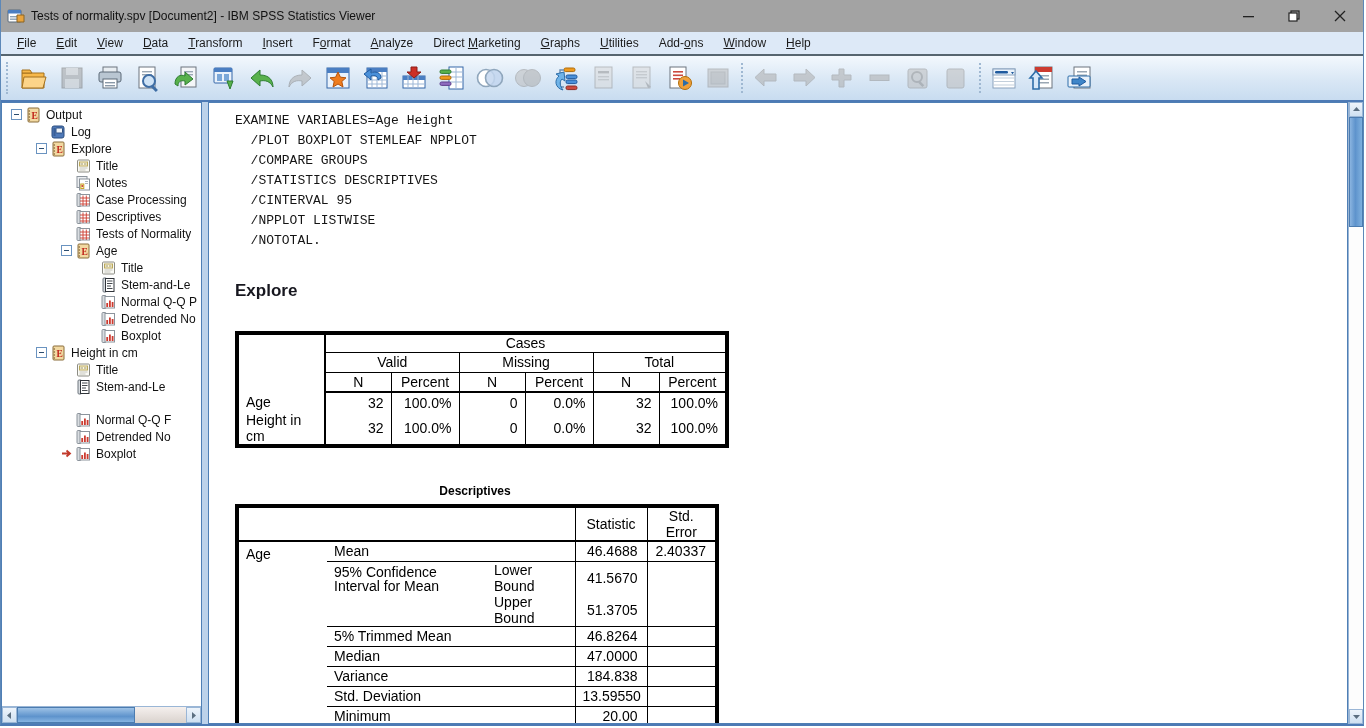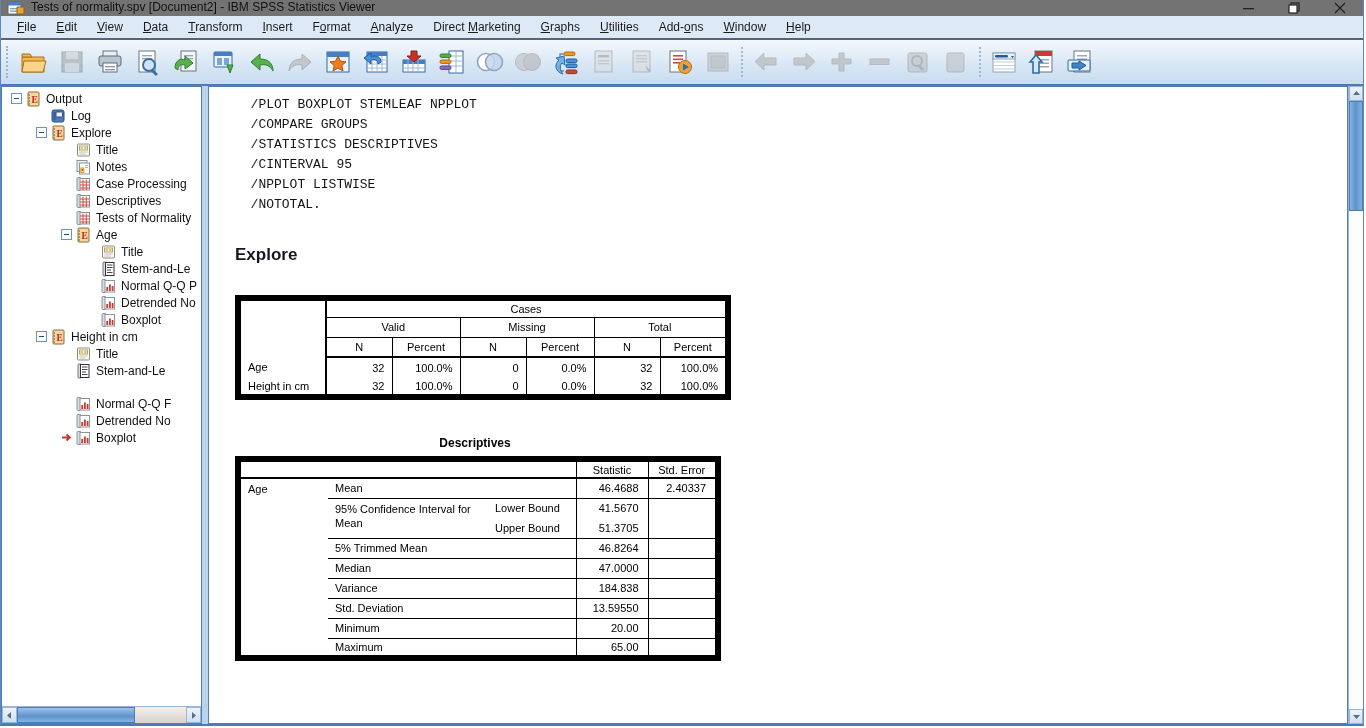--- a/index.html
+++ b/index.html
@@ -2,21 +2,21 @@
 <html><head>
 <meta charset="utf-8">
 <style>
   html,body{margin:0;padding:0;}
   body{width:1366px;height:728px;overflow:hidden;font-family:"Liberation Sans",sans-serif;
        -webkit-font-smoothing:antialiased;background:#fff;}
   .window{width:1364px;height:726px;border-left:1px solid #5d88b8;border-right:1px solid #5d88b8;
           border-bottom:2px solid #4d7ab5;box-sizing:border-box;display:flex;flex-direction:column;}
 
   
-  .titlebar{height:16px;background:#737373;display:flex;align-items:flex-start;flex:0 0 auto;}
+  .titlebar{height:32px;background:#a3a3a3;display:flex;align-items:center;flex:0 0 auto;}
   .titlebar .app-icon{width:18px;height:16px;margin:0 6px 0 6px;}
   .titlebar .title-text{font-size:12px;color:#111;flex:1 1 auto;white-space:nowrap;overflow:hidden;}
   .win-controls{display:flex;align-items:center;height:100%;}
   .win-btn{width:46px;height:100%;display:flex;align-items:center;justify-content:center;
            font-size:13px;color:#222;cursor:default;}
   .win-btn svg{display:block;}
 
   
   .menubar{height:22px;background:#dde9f7;border-bottom:2px solid #56656f;display:flex;
            align-items:center;padding-left:6px;flex:0 0 auto;}
@@ -52,21 +52,21 @@
   .splitter{width:6px;flex:0 0 auto;background:#bcd2ea;}
 
   .content-wrap{flex:1 1 auto;min-width:0;border:1px solid #4f7fb5;box-sizing:border-box;background:#fff;
                 overflow:hidden;position:relative;}
   .content{position:absolute;inset:0;overflow:hidden;padding:8px 0 0 26px;box-sizing:border-box;}
   .syntax{font-family:"Liberation Mono","DejaVu Sans Mono",monospace;font-size:13px;line-height:20px;color:#141414;}
   .syntax div{white-space:pre;}
   .h-explore{font-size:17px;font-weight:bold;color:#17171f;margin:30px 0 0 0;}
 
   .tbl-title{font-weight:bold;font-size:12px;color:#000;text-align:center;}
-  .spss{border-collapse:collapse;border:6px solid #000000;font-size:11px;color:#000;table-layout:fixed;}
+  .spss{border-collapse:collapse;border:4px solid #000000;font-size:14px;color:#000;table-layout:fixed;}
   .spss td{padding:0 7px;height:20px;box-sizing:border-box;overflow:hidden;}
 
   
   .cps{width:490px;margin-top:6px;}
   .cps .stub{border-right:2px solid #000;}
   .cps .cases{border-bottom:1px solid #000;text-align:center;height:19px;}
   .cps .grp{border-bottom:1px solid #000;border-left:1px solid #000;text-align:center;}
   .cps .sub{border-left:1px solid #000;border-bottom:2px solid #000;text-align:center;}
   .cps .rlabel{border-right:2px solid #000;text-align:left;}
   .cps .val{border-left:1px solid #000;text-align:right;}
@@ -707,20 +707,21 @@
             </svg>
         </span>
       </div>
     </div>
 
     <div class="splitter"></div>
 
     <div class="content-wrap">
       <div class="content">
         <div class="syntax" id="syntax">
+            <div>EXAMINE VARIABLES=Age Height</div>
             <div>  /PLOT BOXPLOT STEMLEAF NPPLOT</div>
             <div>  /COMPARE GROUPS</div>
             <div>  /STATISTICS DESCRIPTIVES</div>
             <div>  /CINTERVAL 95</div>
             <div>  /NPPLOT LISTWISE</div>
             <div>  /NOTOTAL.</div>
           </div>
         <div class="h-explore">Explore</div>
         <div id="cps-block" style="margin-top:30px;">
             <table class="spss cps">

